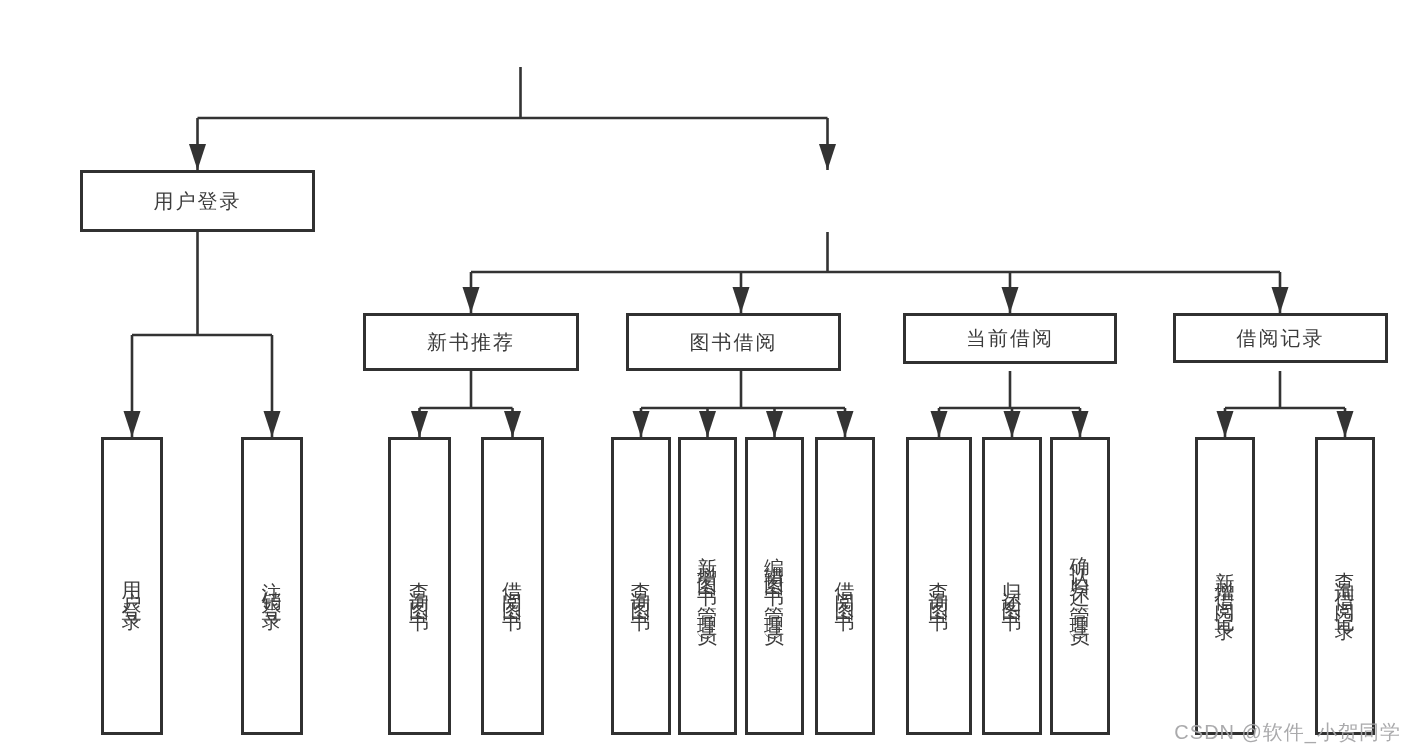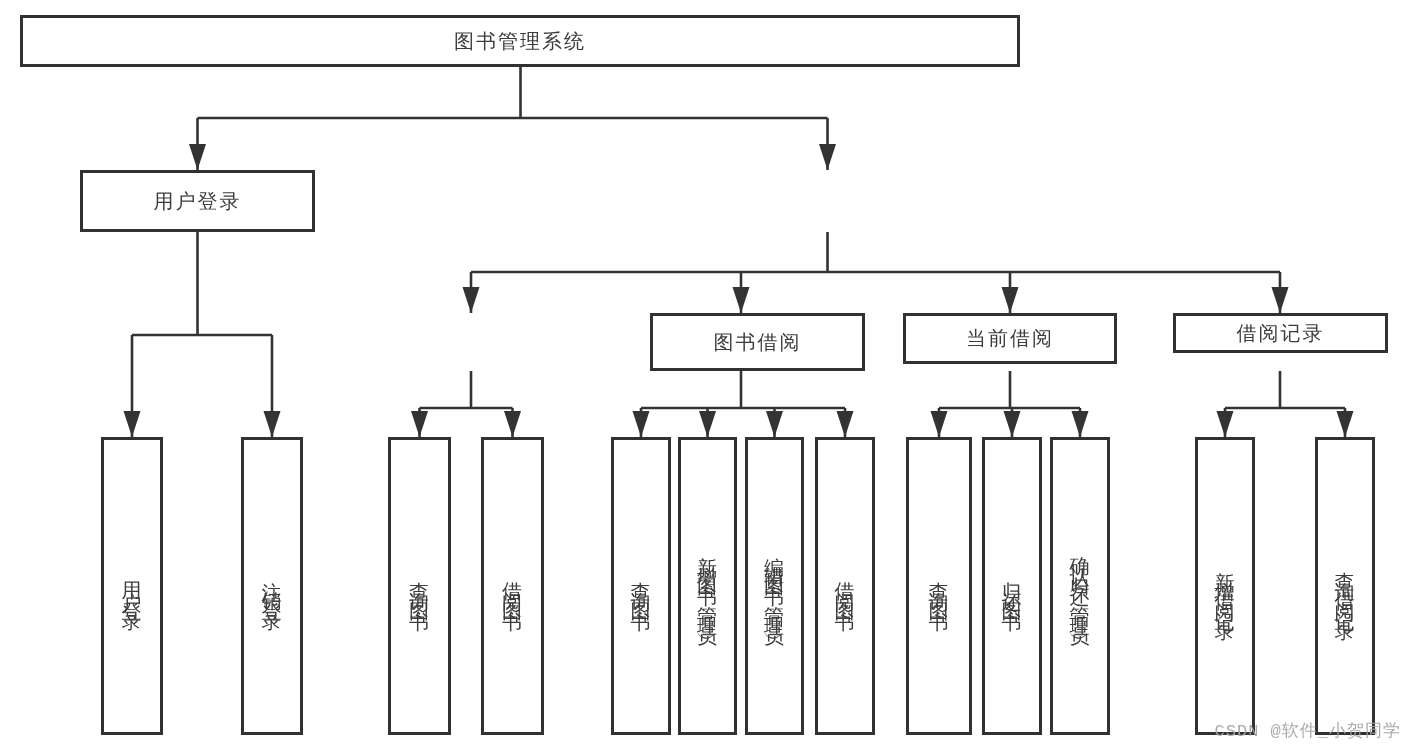--- a/index.html
+++ b/index.html
@@ -11,22 +11,22 @@
   .box{
     position:absolute;box-sizing:border-box;background:#ffffff;
     border:3px solid #313131;display:flex;align-items:center;justify-content:center;
   }
   .hlabel{font-size:20px;letter-spacing:2px;white-space:nowrap;}
   .vtext{
     writing-mode:vertical-rl;text-orientation:mixed;
     font-size:20px;letter-spacing:10px;line-height:1;white-space:nowrap;
   }
   .watermark{
-    position:absolute;top:719px;right:4px;font-size:17px;letter-spacing:1px;
-    color:rgba(165,165,168,0.95);white-space:nowrap;z-index:5;font-family:Liberation Mono, monospace;
+    position:absolute;top:719px;right:4px;font-size:20px;letter-spacing:1px;
+    color:rgba(165,165,168,0.95);white-space:nowrap;z-index:5;
   }
 </style>
 </head>
 <body>
 
 <div class="canvas">
 
   <svg class="wires" viewBox="0 0 1405 747" xmlns="http://www.w3.org/2000/svg">
     <g stroke="#333333" stroke-width="2.6" fill="none">
       <path d="M520.5 67 L520.5 118 M197.5 118 L827.5 118 M197.5 118 L197.5 170 M827.5 118 L827.5 170"></path>
@@ -53,35 +53,35 @@
       <polygon points="766,411 783,411 774.5,437"></polygon>
       <polygon points="836.5,411 853.5,411 845,437"></polygon>
       <polygon points="930.5,411 947.5,411 939,437"></polygon>
       <polygon points="1003.5,411 1020.5,411 1012,437"></polygon>
       <polygon points="1071.5,411 1088.5,411 1080,437"></polygon>
       <polygon points="1216.5,411 1233.5,411 1225,437"></polygon>
       <polygon points="1336.5,411 1353.5,411 1345,437"></polygon>
     </g>
   </svg>
 
-  <div class="box" style="left:20px;top:15px;width:1000px;height:52px">
-    <span class="hlabel">图书管理系统</span>
-  </div>
 
   <div class="box" style="left:80px;top:170px;width:235px;height:62px">
     <span class="hlabel">用户登录</span>
   </div>
 
-  <div class="box" style="left:650px;top:313px;width:215px;height:58px">
+  <div class="box" style="left:363px;top:313px;width:216px;height:58px">
+    <span class="hlabel">新书推荐</span>
+  </div>
+  <div class="box" style="left:626px;top:313px;width:215px;height:58px">
     <span class="hlabel">图书借阅</span>
   </div>
   <div class="box" style="left:903px;top:313px;width:214px;height:51px">
     <span class="hlabel">当前借阅</span>
   </div>
-  <div class="box" style="left:1173px;top:313px;width:215px;height:40px">
+  <div class="box" style="left:1173px;top:313px;width:215px;height:50px">
     <span class="hlabel">借阅记录</span>
   </div>
 
   <div class="box" style="left:101px;top:437px;width:62px;height:298px">
     <span class="vtext">用户登录</span>
   </div>
   <div class="box" style="left:241px;top:437px;width:62px;height:298px">
     <span class="vtext">注销登录</span>
   </div>
 

